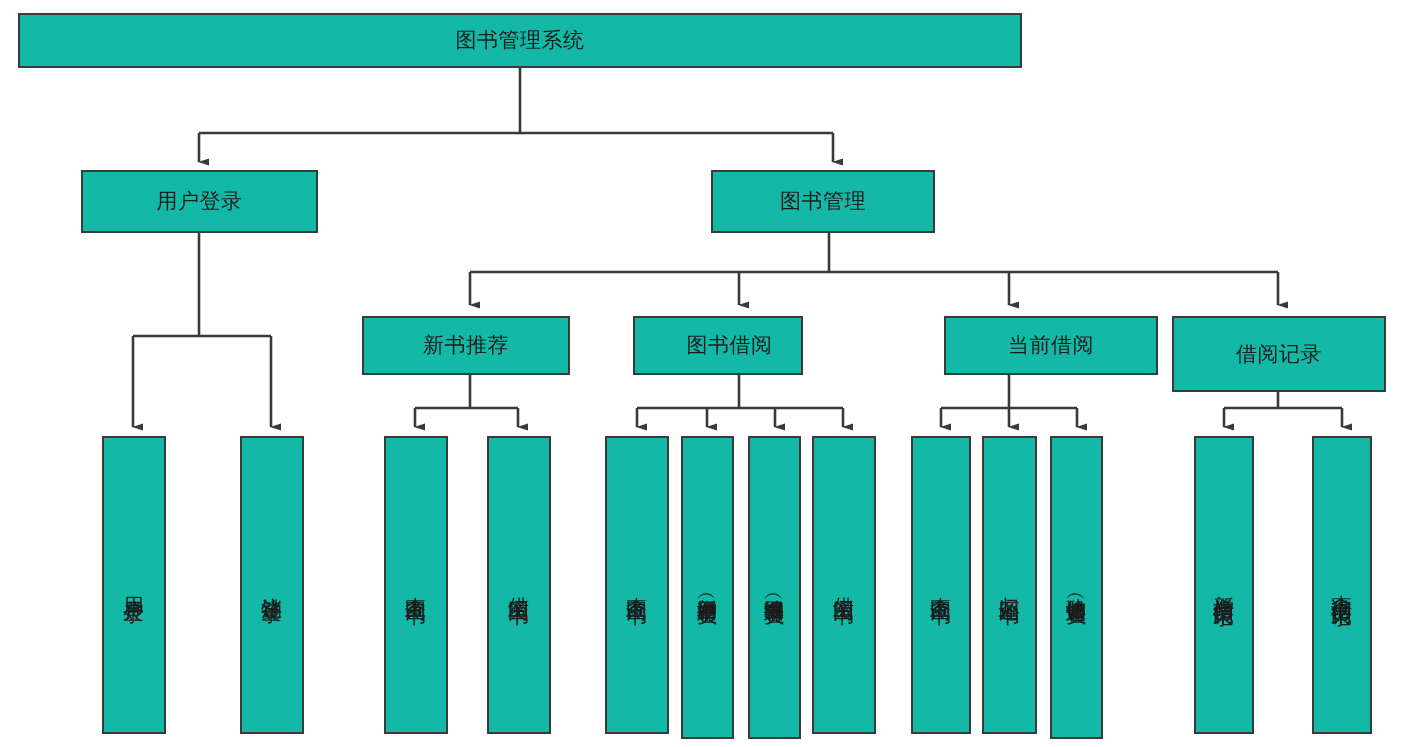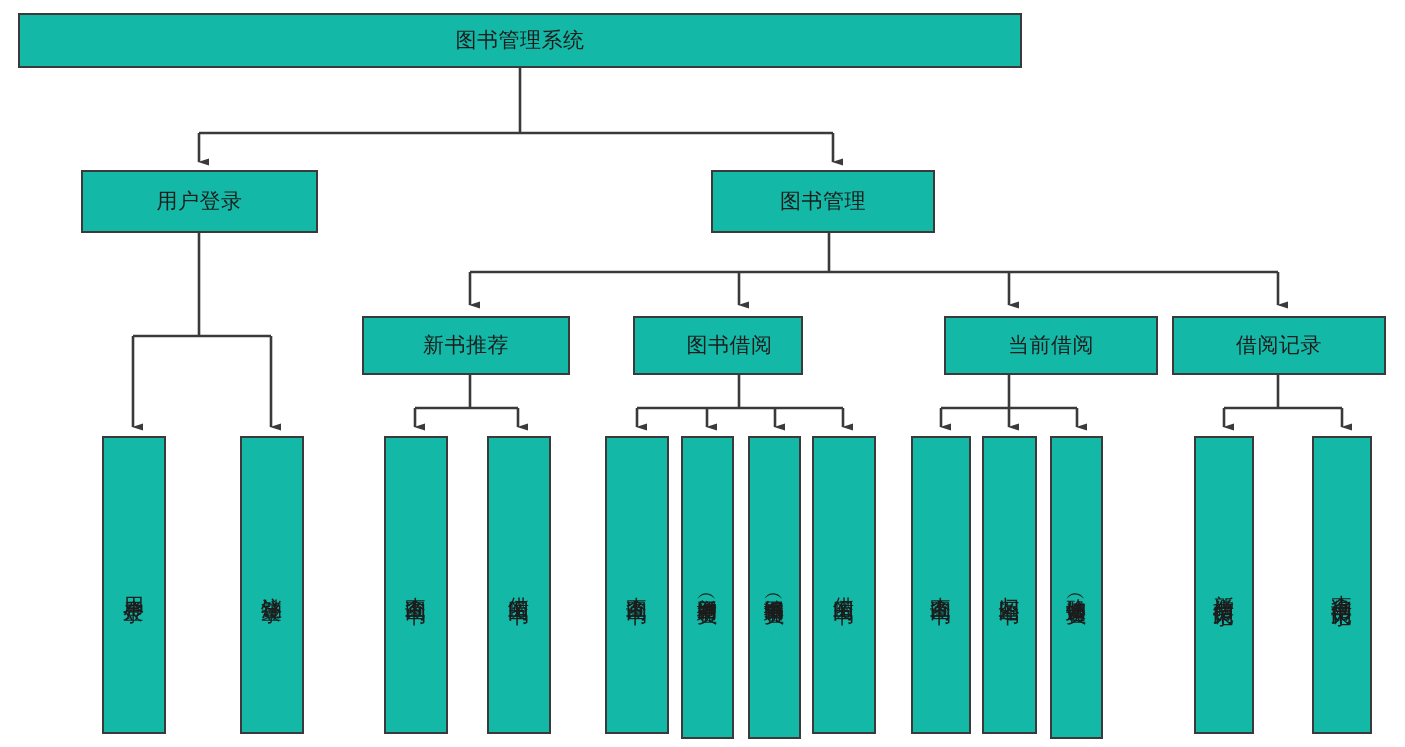--- a/index.html
+++ b/index.html
@@ -138,21 +138,21 @@
 
   <div class="node-box" style="left:362px; top:316px; width:208px; height:59px;">
     <span class="node-label-h">新书推荐</span>
   </div>
   <div class="node-box" style="left:633px; top:316px; width:170px; height:59px;padding-left:23px;">
     <span class="node-label-h">图书借阅</span>
   </div>
   <div class="node-box" style="left:903px; top:316px; width:214px; height:59px;margin-left:41px;">
     <span class="node-label-h">当前借阅</span>
   </div>
-  <div class="node-box" style="left:1172px; top:316px; width:214px; height:59px;">
+  <div class="node-box" style="left:1172px; top:316px; width:214px; height:76px;">
     <span class="node-label-h">借阅记录</span>
   </div>
 
   <div class="node-box" style="left:102px; top:436px; width:64px; height:298px;">
     <span class="node-label-v">用户登录</span>
   </div>
   <div class="node-box" style="left:240px; top:436px; width:64px; height:298px;">
     <span class="node-label-v">注销登录</span>
   </div>
 

